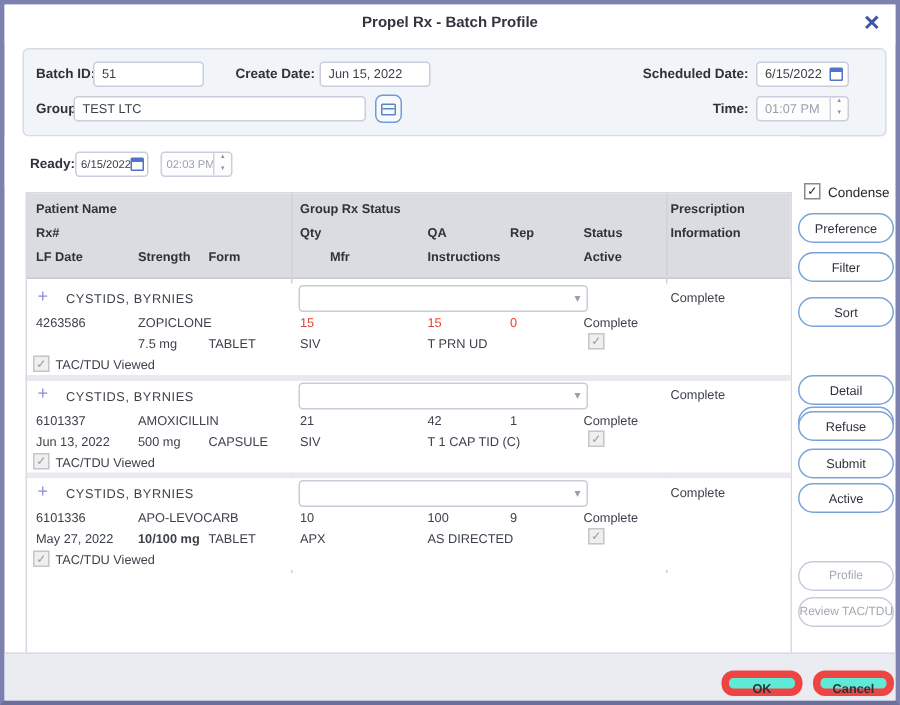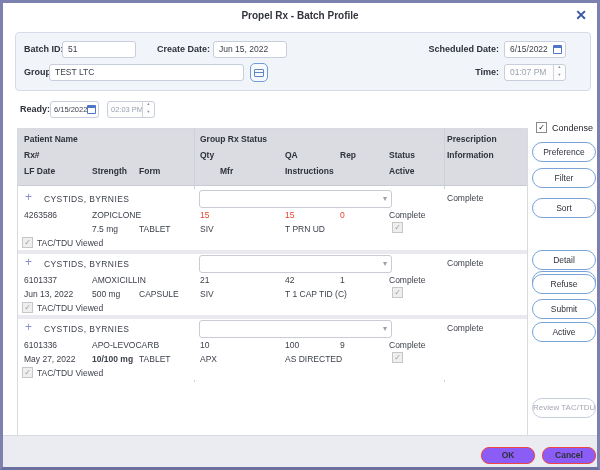--- a/index.html
+++ b/index.html
@@ -50,21 +50,21 @@
 
   
   .sidebtn { position:absolute; left:529px; width:64px; height:20px; background:#fff;
              border:1px solid #79a3d9; border-radius:10px; font-size:8.5px; color:#2e323b;
              text-align:center; line-height:18px; cursor:pointer; white-space:nowrap; }
   .sidebtn.disabled { border-color:#c6cddc; color:#a4a8b1; cursor:default; font-size:8px; }
   .side-label { position:absolute; font-size:9px; color:#24262c; }
 
   
   .footer { position:absolute; left:0; bottom:0; width:594px; height:32px; background:#ebecf1; border-top:1px solid #d9dbe2; }
-  .foot-btn { position:absolute; top:11px; width:54px; height:17px; background:#8b5cf6; border:1px solid #ef4444;
+  .foot-btn { position:absolute; top:11px; width:54px; height:17px; background:#5eead4; border:5px solid #ef4444;
               border-radius:8px; font-size:8.5px; font-weight:700; color:#2e323b; text-align:center; line-height:15px; cursor:pointer; }
 </style>
 </head>
 <body>
 
 <div class="dialog">
 
   <div class="titlebar">
     <div class="title">Propel Rx - Batch Profile</div>
     <div class="close-x">✕</div>
@@ -212,20 +212,21 @@
   <div class="side-label" style="left:549px; top:120px;">Condense</div>
 
   <div class="sidebtn" style="top:139px;">Preference</div>
   <div class="sidebtn" style="top:165px;">Filter</div>
   <div class="sidebtn" style="top:195px;">Sort</div>
   <div class="sidebtn" style="top:221px;margin-top:47px;">Select All</div>
   <div class="sidebtn" style="top:247px;">Detail</div>
   <div class="sidebtn" style="top:271px;">Refuse</div>
   <div class="sidebtn" style="top:296px;">Submit</div>
   <div class="sidebtn" style="top:319px;">Active</div>
+  <div class="sidebtn disabled" style="top:371px;">Profile</div>
   <div class="sidebtn disabled" style="top:395px;">Review TAC/TDU</div>
 
   <div class="footer">
     <div class="foot-btn" style="left:478px;">OK</div>
     <div class="foot-btn" style="left:539px;">Cancel</div>
   </div>
 
 </div>
 
 </body></html>

